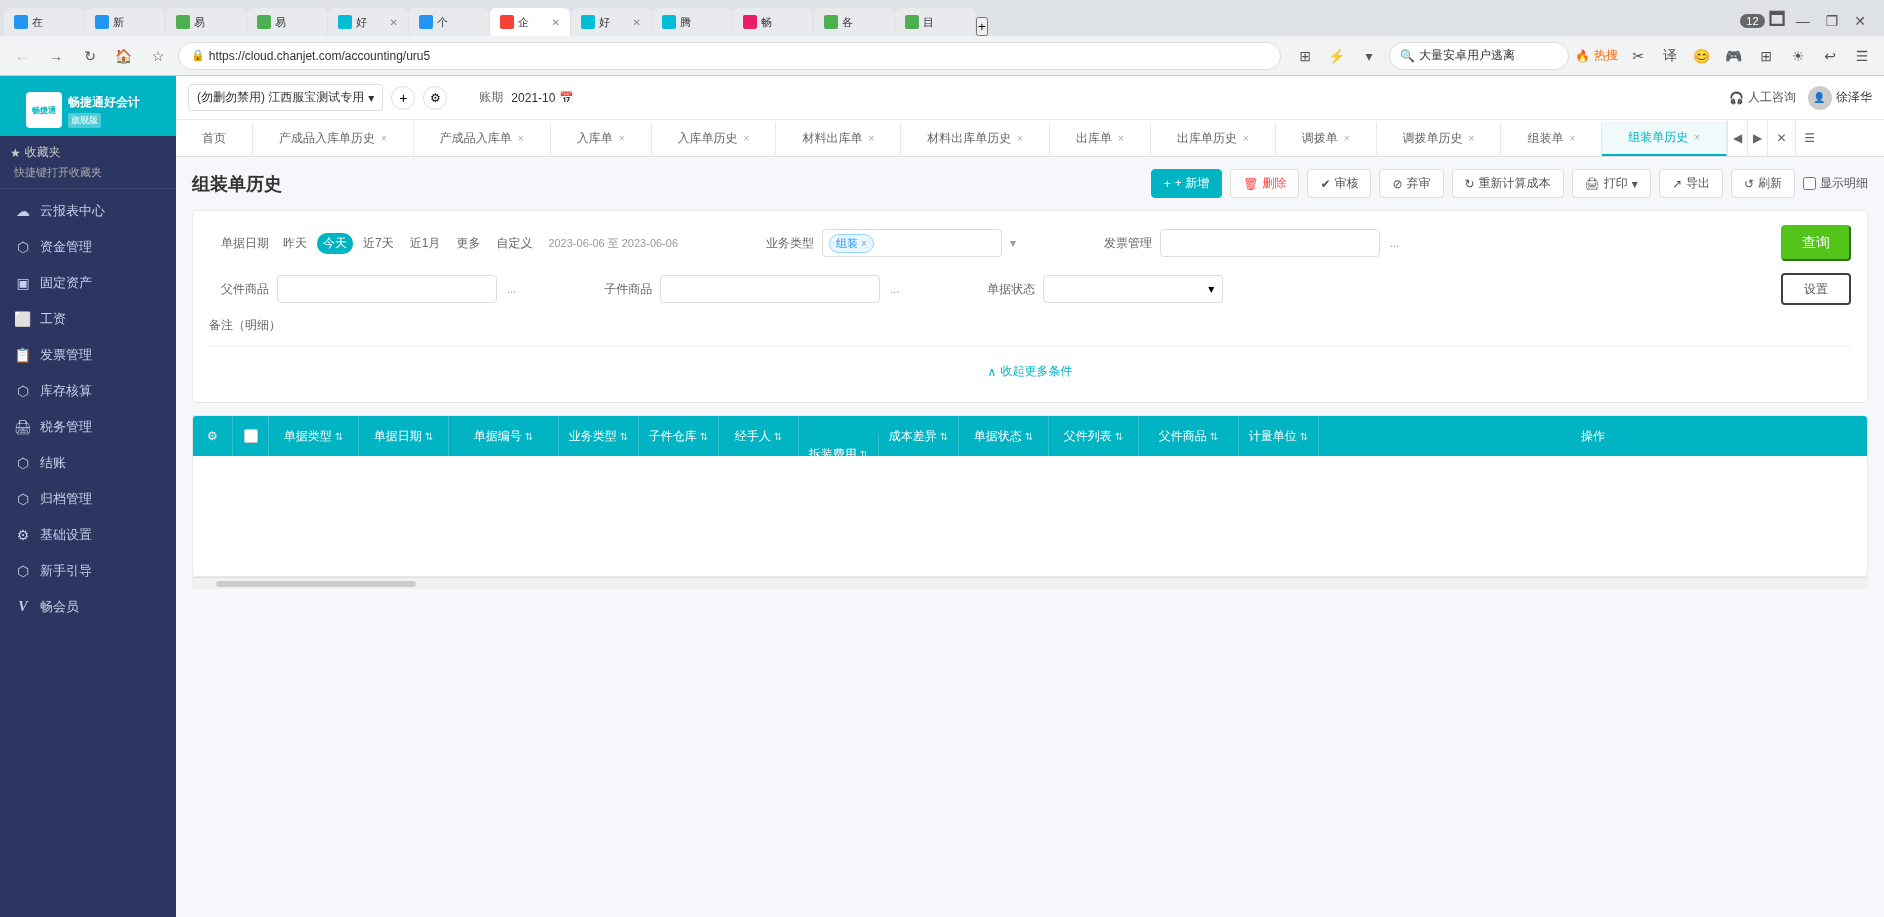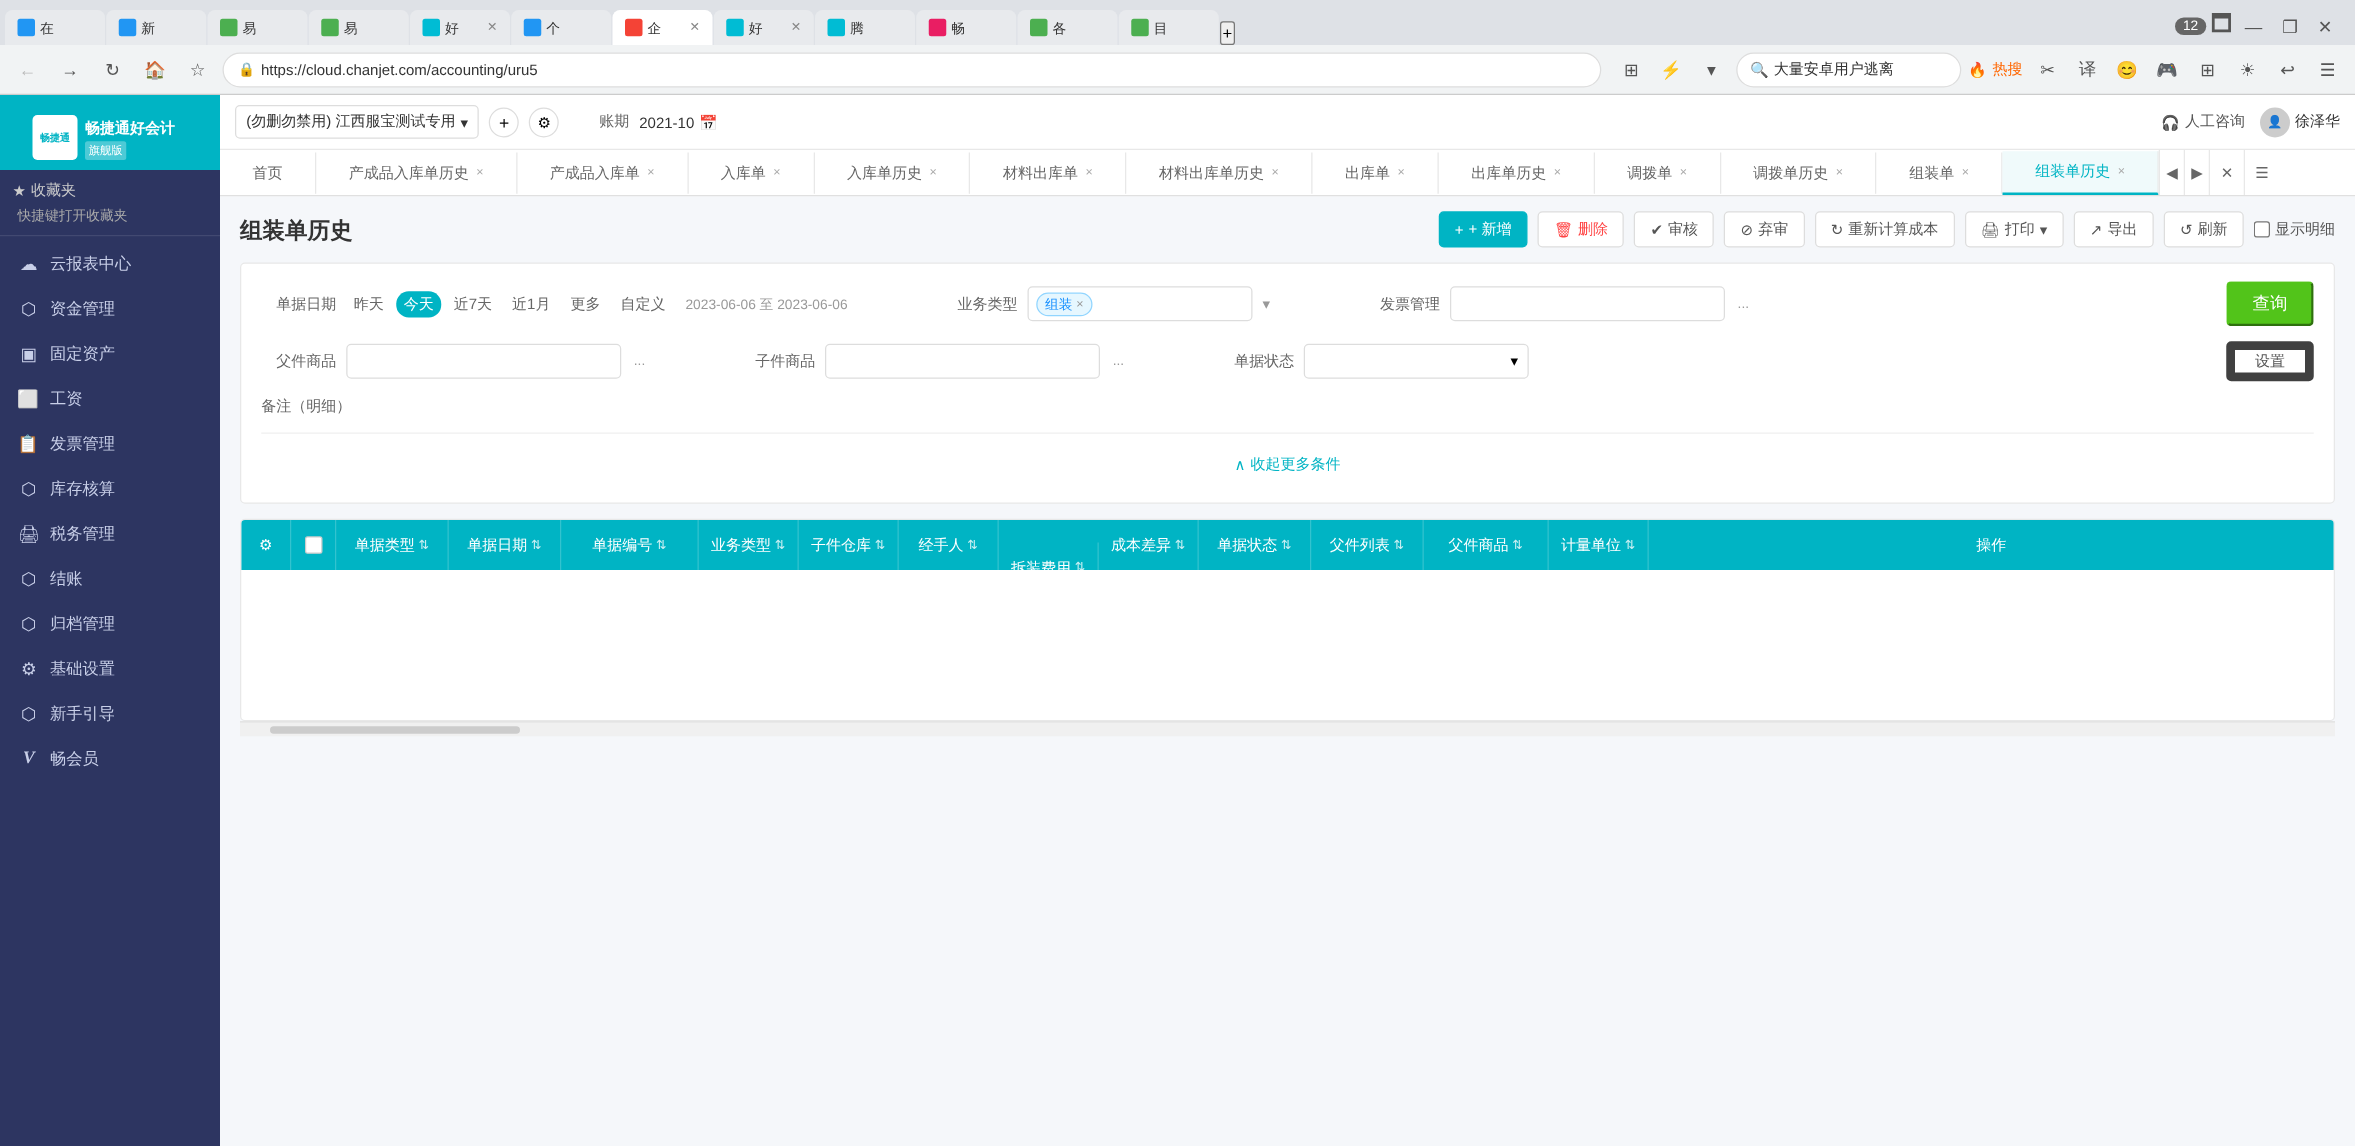--- a/index.html
+++ b/index.html
@@ -64,21 +64,21 @@
     .page-inner { padding: 12px 16px; }
 
     
     .page-title-bar { display: flex; align-items: center; justify-content: space-between; margin-bottom: 12px; }
     .page-title { font-size: 18px; font-weight: bold; color: #333; }
     .action-buttons { display: flex; align-items: center; gap: 8px; }
     .btn { display: flex; align-items: center; gap: 4px; padding: 5px 12px; border-radius: 4px; border: 1px solid #ddd; background: #fff; font-size: 12px; cursor: pointer; color: #555; }
     .btn-primary { background: #00b4c4; color: #fff; border-color: #00b4c4; }
     .btn-danger { color: #f44; }
     .btn-query { background: #52c41a; color: #fff; border-color: #52c41a; width: 70px; height: 36px; font-size: 14px; border-radius: 4px; }
-    .btn-settings { background: #fff; color: #555; border: 7px solid #404040; width: 70px; height: 32px; font-size: 12px; border-radius: 4px; }
+    .btn-settings { background: #fff; color: #555; border: 2px solid #404040; width: 70px; height: 32px; font-size: 12px; border-radius: 4px; }
 
     
     .filter-area { background: #fff; border: 1px solid #e8e8e8; border-radius: 4px; padding: 14px 16px; margin-bottom: 12px; }
     .filter-row { display: flex; align-items: center; gap: 16px; margin-bottom: 12px; flex-wrap: wrap; }
     .filter-row:last-child { margin-bottom: 0; }
     .filter-item { display: flex; align-items: center; gap: 8px; }
     .filter-label { font-size: 12px; color: #666; white-space: nowrap; width: 60px; text-align: right; }
     .filter-input { border: 1px solid #ddd; border-radius: 4px; padding: 4px 8px; font-size: 12px; height: 28px; min-width: 180px; outline: none; }
     .date-shortcuts { display: flex; align-items: center; gap: 4px; }
     .date-btn { padding: 2px 6px; font-size: 12px; color: #666; cursor: pointer; border-radius: 3px; }

